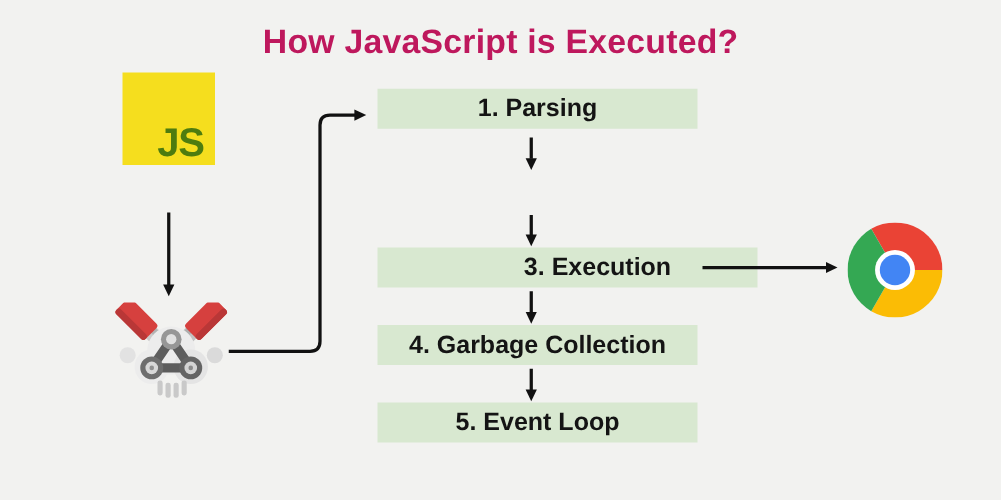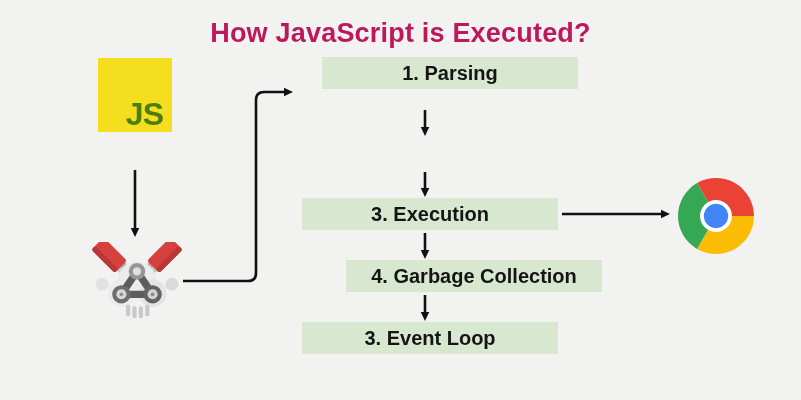--- a/index.html
+++ b/index.html
@@ -39,24 +39,24 @@
     position:absolute;left:17px;top:320px;width:240px;
     text-align:center;
     font-size:23px;font-weight:700;color:#111;
   }
   .flow-step{
     position:absolute;left:302px;width:256px;height:32px;
     background:var(--box_green,#d8e8d0);
     text-align:center;line-height:32px;
     font-size:20px;font-weight:600;color:#141414;
   }
-  .step-0{top:57px;margin-left:20px;}
+  .step-0{top:71px;}
   .step-1{top:137px;}
-  .step-2{top:198px;}
-  .step-3{top:260px;margin-left:44px;}
+  .step-2{top:198px;padding-left:48px;}
+  .step-3{top:260px;}
   .step-4{top:322px;}
   .connectors{
     position:absolute;left:0;top:0;
     pointer-events:none;
   }
   .connectors path, .connectors line{
     stroke:var(--ink,#111111);
     stroke-width:2.6;
     fill:none;
   }
@@ -123,21 +123,21 @@
     <circle cx="33" cy="57" r="5.5" fill="#d8d8d8"></circle>
     <circle cx="33" cy="57" r="2" fill="#909090"></circle>
     <circle cx="67" cy="57" r="10" fill="#646464"></circle>
     <circle cx="67" cy="57" r="5.5" fill="#d3d3d3"></circle>
     <circle cx="67" cy="57" r="2" fill="#8a8a8a"></circle>
   </svg>
 
   <div class="flow-step step-0">1. Parsing</div>
   <div class="flow-step step-2">3. Execution</div>
   <div class="flow-step step-3">4. Garbage Collection</div>
-  <div class="flow-step step-4">3. Event Loop</div>
+  <div class="flow-step step-4">5. Event Loop</div>
 
   <svg class="chrome-icon" viewBox="0 0 100 100" aria-hidden="true">
     <path class="c-red" d="M50,50 L25,6.7 A50,50 0 0 1 100,50 Z"></path>
     <path class="c-yellow" d="M50,50 L100,50 A50,50 0 0 1 25,93.3 Z"></path>
     <path class="c-green" d="M50,50 L25,93.3 A50,50 0 0 1 25,6.7 Z"></path>
     <circle cx="50" cy="50" r="21" fill="#ffffff"></circle>
     <circle class="c-blue" cx="50" cy="50" r="16"></circle>
   </svg>
 
   <svg class="connectors" width="801" height="400" aria-hidden="true">

